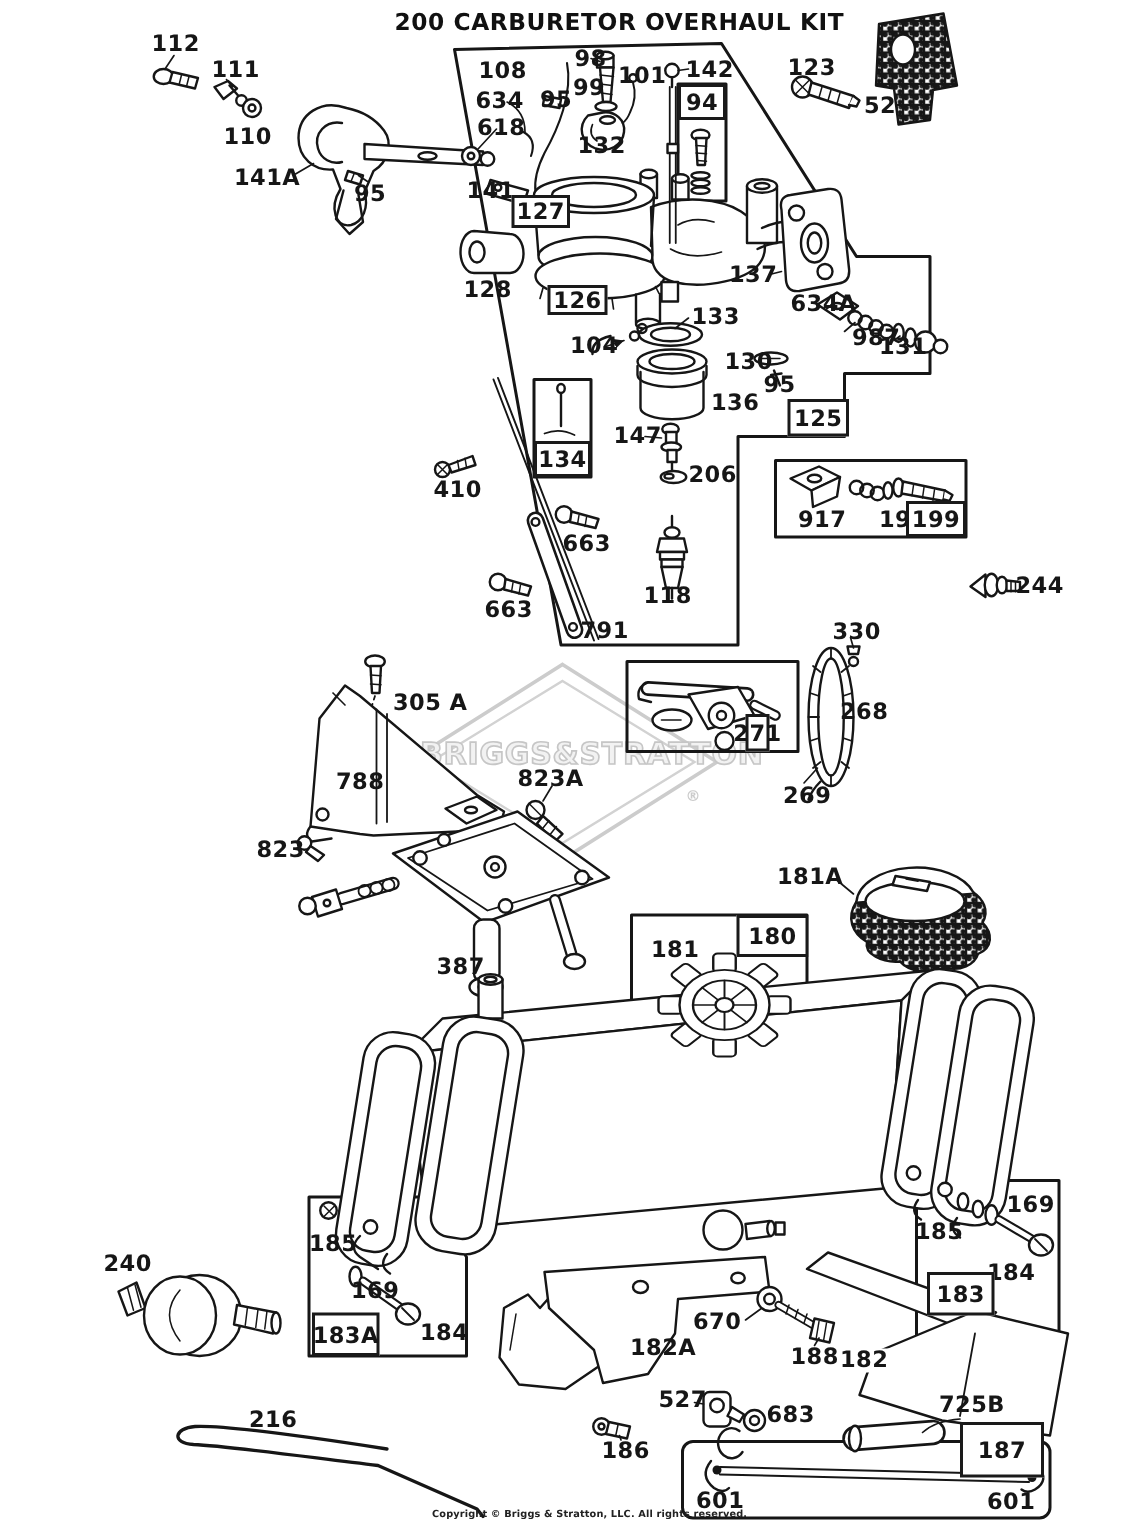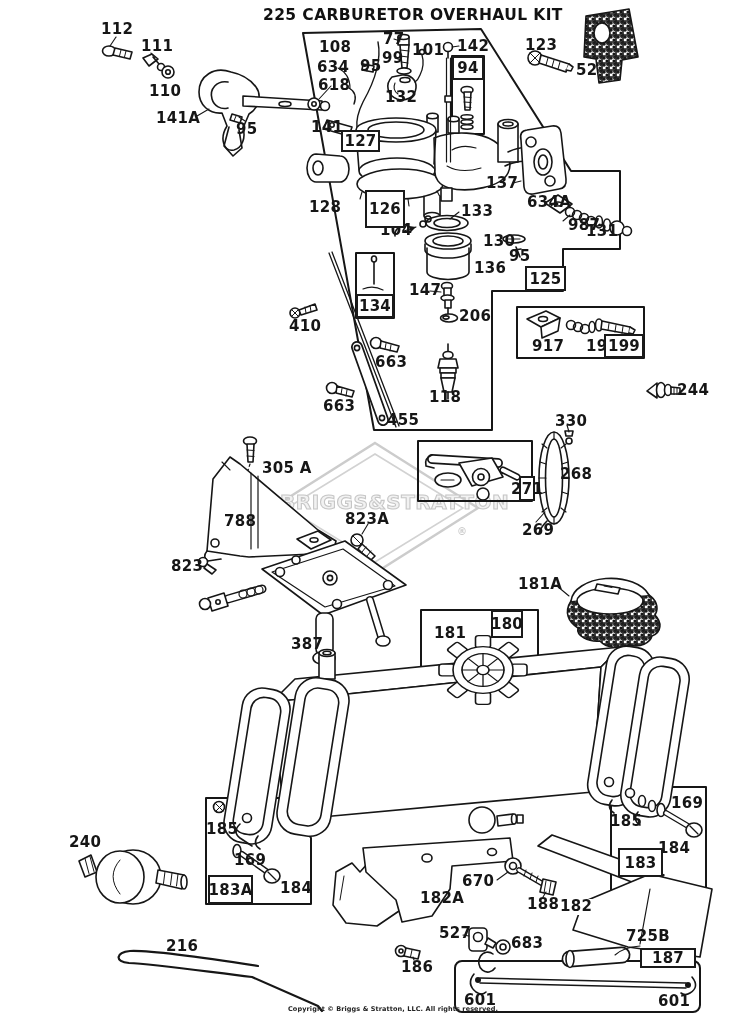--- a/index.html
+++ b/index.html
@@ -554,33 +554,33 @@
         <path d="M368,524 L362,534"></path>
         <path d="M497,880 L508,872"></path>
         <path d="M543,897 L546,892"></path>
         <path d="M640,946 Q624,947 615,955"></path>
         <path d="M414,960 L413,957"></path>
         <path d="M463,935 L469,936"></path>
       </g>
     </g>
   </svg>
 
-  <div class="title" style="left:263px;top:6px">225 CARBURETOR OVERHAUL KIT</div>
+  <div class="title" style="left:263px;top:6px">200 CARBURETOR OVERHAUL KIT</div>
 
   <div class="lbl" style="left:101px;top:22px">112</div>
   <div class="lbl" style="left:141px;top:39px">111</div>
   <div class="lbl" style="left:149px;top:84px">110</div>
   <div class="lbl" style="left:156px;top:111px">141A</div>
   <div class="lbl" style="left:236px;top:122px">95</div>
   <div class="lbl" style="left:319px;top:40px">108</div>
   <div class="lbl" style="left:317px;top:60px">634</div>
   <div class="lbl" style="left:318px;top:78px">618</div>
   <div class="lbl" style="left:311px;top:120px">141</div>
-  <div class="lbl" style="left:309px;top:200px">128</div>
-  <div class="lbl" style="left:383px;top:32px">77</div>
+  <div class="lbl" style="left:309px;top:186px">128</div>
+  <div class="lbl" style="left:383px;top:32px">98</div>
   <div class="lbl" style="left:382px;top:51px">99</div>
   <div class="lbl" style="left:360px;top:59px">95</div>
   <div class="lbl" style="left:412px;top:43px">101</div>
   <div class="lbl" style="left:457px;top:39px">142</div>
   <div class="lbl" style="left:385px;top:90px">132</div>
   <div class="lbl" style="left:525px;top:38px">123</div>
   <div class="lbl" style="left:576px;top:63px">52</div>
   <div class="lbl" style="left:486px;top:176px">137</div>
   <div class="lbl" style="left:461px;top:204px">133</div>
   <div class="lbl" style="left:380px;top:223px">104</div>
@@ -588,21 +588,21 @@
   <div class="lbl" style="left:509px;top:249px">95</div>
   <div class="lbl" style="left:474px;top:261px">136</div>
   <div class="lbl" style="left:527px;top:195px">634A</div>
   <div class="lbl" style="left:568px;top:218px">987</div>
   <div class="lbl" style="left:586px;top:224px">131</div>
   <div class="lbl" style="left:409px;top:283px">147</div>
   <div class="lbl" style="left:459px;top:309px">206</div>
   <div class="lbl" style="left:289px;top:319px">410</div>
   <div class="lbl" style="left:375px;top:355px">663</div>
   <div class="lbl" style="left:323px;top:399px">663</div>
-  <div class="lbl" style="left:387px;top:413px">455</div>
+  <div class="lbl" style="left:387px;top:413px">791</div>
   <div class="lbl" style="left:429px;top:390px">118</div>
   <div class="lbl" style="left:532px;top:339px">917</div>
   <div class="lbl" style="left:586px;top:339px">198</div>
   <div class="lbl" style="left:677px;top:383px">244</div>
   <div class="lbl" style="left:555px;top:414px">330</div>
   <div class="lbl" style="left:560px;top:467px">268</div>
   <div class="lbl" style="left:522px;top:523px">269</div>
   <div class="lbl" style="left:262px;top:461px">305 A</div>
   <div class="lbl" style="left:224px;top:514px">788</div>
   <div class="lbl" style="left:345px;top:512px">823A</div>
@@ -623,25 +623,25 @@
   <div class="lbl" style="left:69px;top:835px">240</div>
   <div class="lbl" style="left:166px;top:939px">216</div>
   <div class="lbl" style="left:401px;top:960px">186</div>
   <div class="lbl" style="left:439px;top:926px">527</div>
   <div class="lbl" style="left:511px;top:936px">683</div>
   <div class="lbl" style="left:626px;top:929px">725B</div>
   <div class="lbl" style="left:464px;top:993px">601</div>
   <div class="lbl" style="left:658px;top:994px">601</div>
 
   <div class="lblbox" style="left:341px;top:130px;width:39px;height:22px">127</div>
-  <div class="lblbox" style="left:365px;top:190px;width:40px;height:38px">126</div>
+  <div class="lblbox" style="left:365px;top:190px;width:40px;height:20px">126</div>
   <div class="lblbox" style="left:452px;top:56px;width:32px;height:24px">94</div>
   <div class="lblbox" style="left:356px;top:294px;width:38px;height:24px">134</div>
   <div class="lblbox" style="left:525px;top:266px;width:41px;height:25px">125</div>
   <div class="lblbox" style="left:604px;top:334px;width:40px;height:24px">199</div>
-  <div class="lblbox" style="left:519px;top:476px;width:16px;height:25px">271</div>
-  <div class="lblbox" style="left:491px;top:610px;width:32px;height:28px">180</div>
+  <div class="lblbox" style="left:497px;top:476px;width:16px;height:25px">271</div>
+  <div class="lblbox" style="left:491px;top:610px;width:48px;height:28px">180</div>
   <div class="lblbox" style="left:208px;top:875px;width:45px;height:29px">183A</div>
   <div class="lblbox" style="left:618px;top:848px;width:45px;height:29px">183</div>
-  <div class="lblbox" style="left:640px;top:948px;width:56px;height:20px">187</div>
+  <div class="lblbox" style="left:640px;top:948px;width:56px;height:37px">187</div>
 
   <div class="copyright" style="left:288px;top:1005px">Copyright © Briggs &amp; Stratton, LLC. All rights reserved.</div>
 </div>
 
 </body></html>

